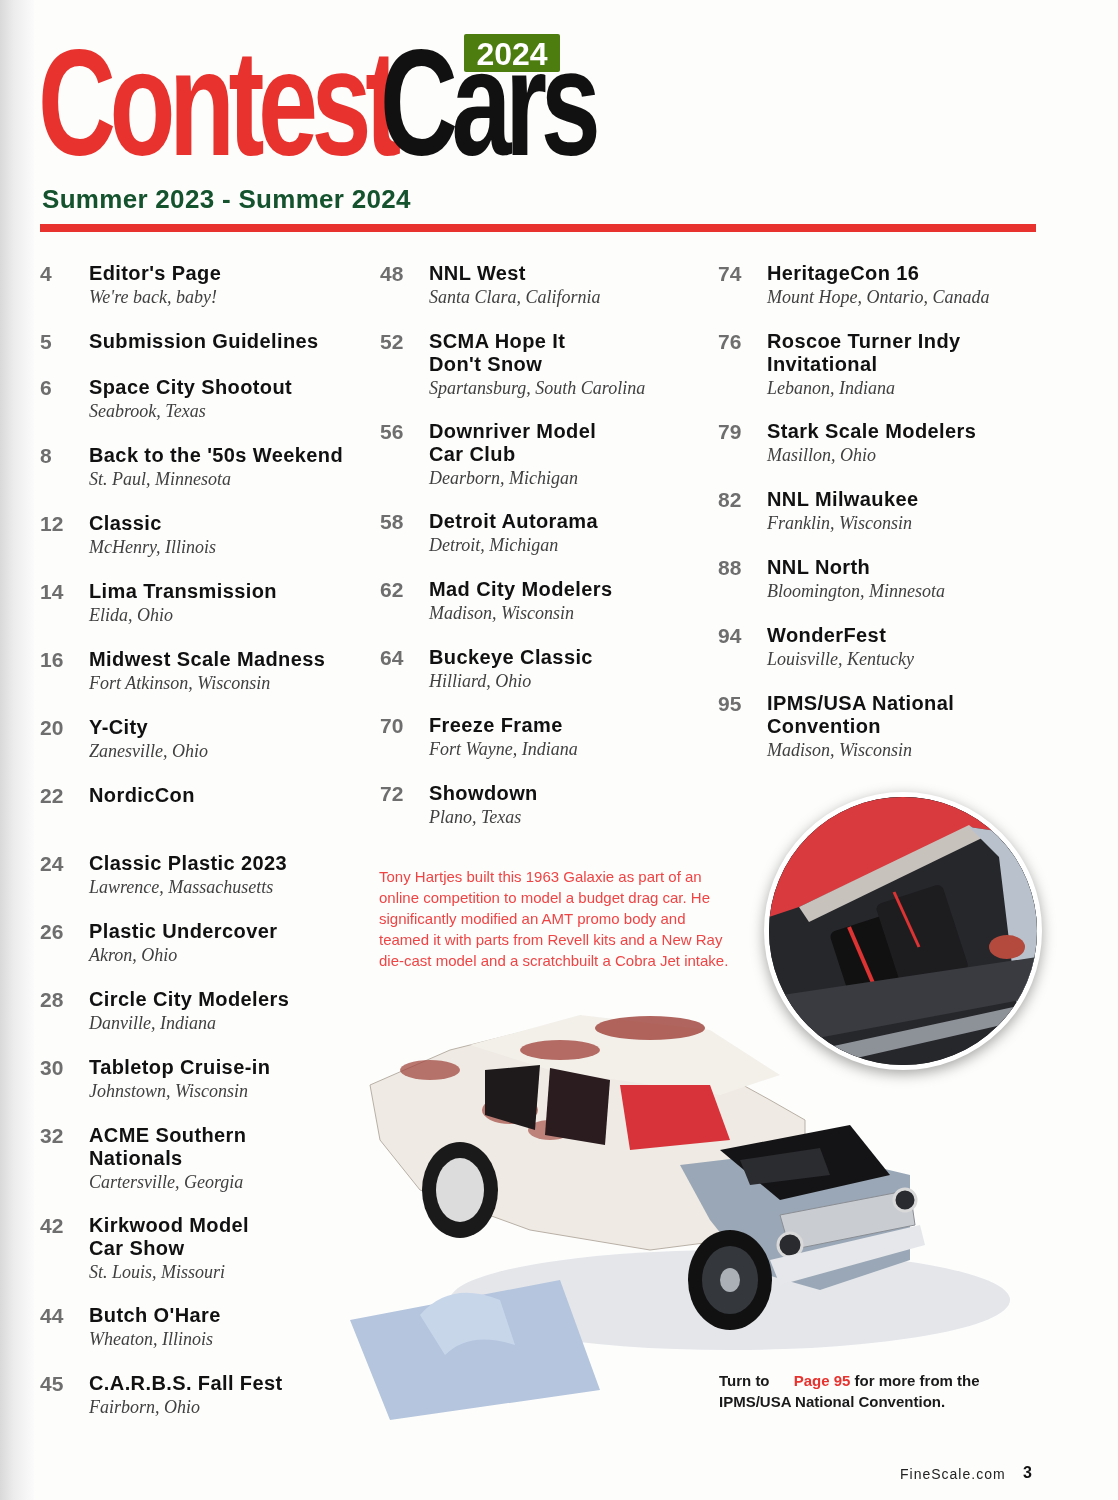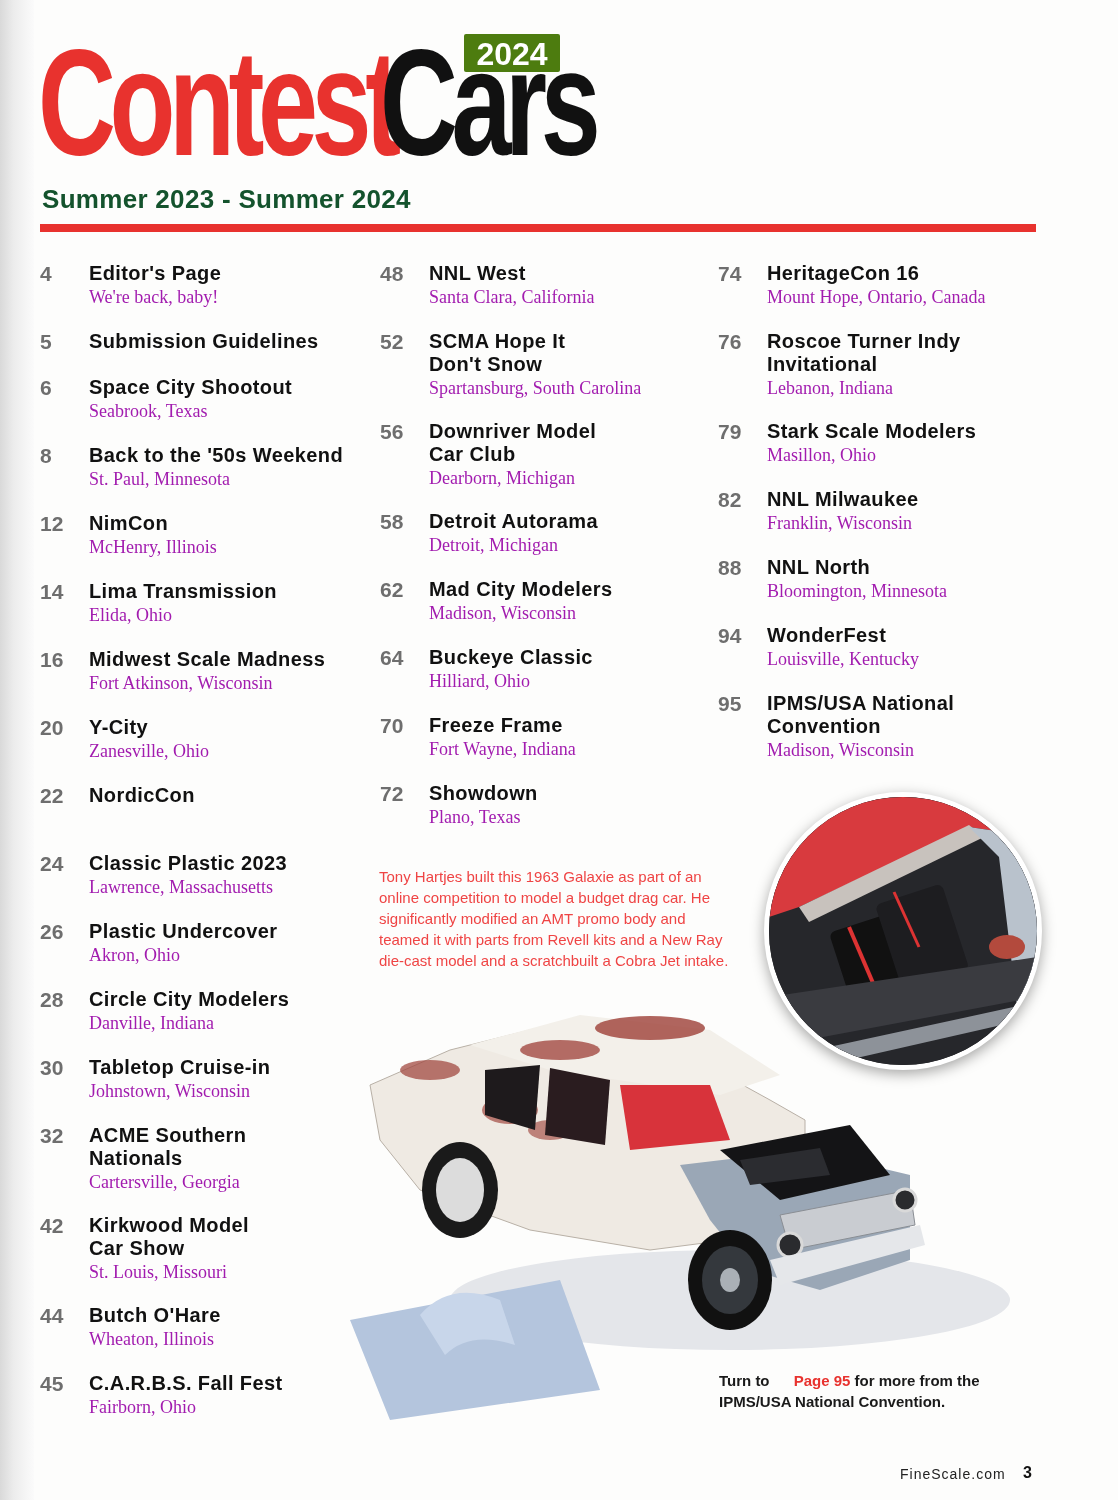--- a/index.html
+++ b/index.html
@@ -52,21 +52,22 @@
       position: absolute; left: 0; top: 0; width: 46px;
       font-weight: bold; font-size: 21px; line-height: 23px; color: #6e6e6e;
     }
     .toc-text { position: absolute; left: 49px; top: 0; width: 290px; }
     .toc-title {
       font-weight: bold; font-size: 20px; line-height: 23px; color: #111;
       letter-spacing: 0.4px;
     }
     .toc-sub {
       font-family: "Liberation Serif", serif; font-size: 18px; line-height: 24px;
-      color: #a21caf;
+      color: #404040;
+      font-style: italic;
     }
 
     
     .caption {
       position: absolute; left: 379px; top: 866px; width: 350px;
       font-size: 15px; line-height: 21px; color: #ef4444;
     }
     .turn-to {
       position: absolute; left: 719px; top: 1370px; width: 300px;
       font-weight: bold; font-size: 15px; line-height: 21px; color: #1a1a1a;
@@ -129,21 +130,21 @@
   <div class="toc-entry" style="top:182px">
     <div class="toc-num">8</div>
     <div class="toc-text">
         <div class="toc-title">Back to the '50s Weekend</div>
         <div class="toc-sub">St. Paul, Minnesota</div>
       </div>
   </div>
   <div class="toc-entry" style="top:250px">
     <div class="toc-num">12</div>
     <div class="toc-text">
-        <div class="toc-title">NimCon</div>
+        <div class="toc-title">Classic</div>
         <div class="toc-sub">McHenry, Illinois</div>
       </div>
   </div>
   <div class="toc-entry" style="top:318px">
     <div class="toc-num">14</div>
     <div class="toc-text">
         <div class="toc-title">Lima Transmission</div>
         <div class="toc-sub">Elida, Ohio</div>
       </div>
   </div>

